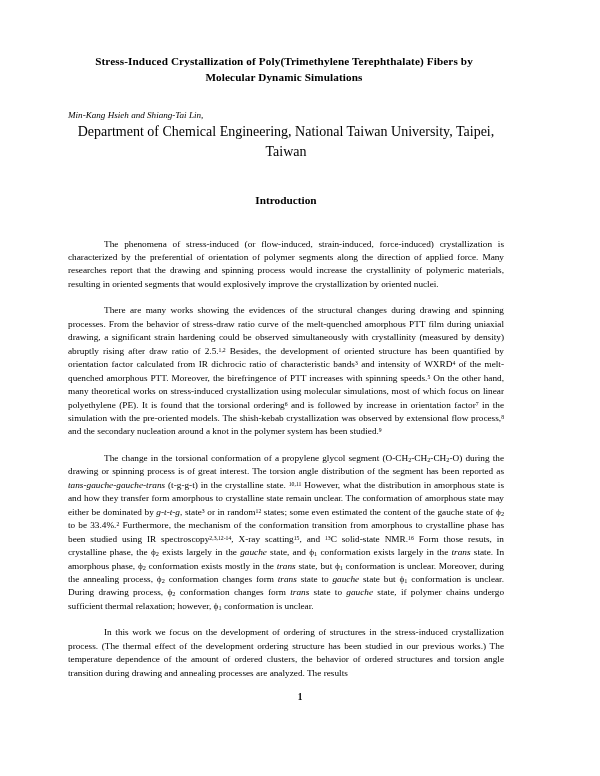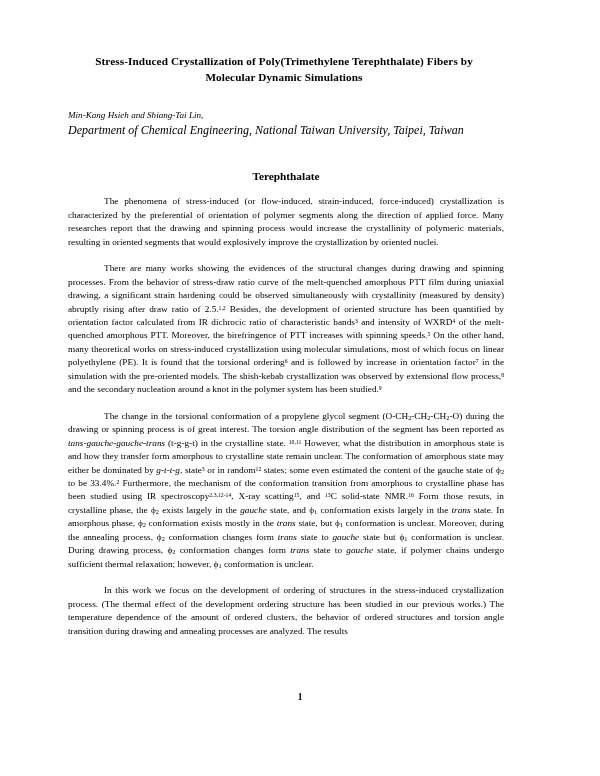--- a/index.html
+++ b/index.html
@@ -31,40 +31,39 @@
     letter-spacing: 0.01em;
   }
   .authors {
     margin-top: 23px;
     text-align: left;
     font-style: italic;
     font-size: 9.1px;
     line-height: 1.45;
   }
   .affiliation {
-    text-align: left;
-    font-style: italic;
-    font-size: 12px;
+    text-align: center;
+    font-size: 14px;
     line-height: 1.45;
   }
   .section-head {
     margin-top: 31px;
     text-align: center;
     font-weight: bold;
     font-size: 11.3px;
   }
   .para {
     margin-top: 13px;
     font-size: 9.25px;
     line-height: 1.455;
     text-align: justify;
     text-indent: 36px;
     hyphens: none;
   }
-  .para.first { margin-top: 13px; }
+  .para.first { margin-top: 32px; }
   sup {
     font-size: 0.62em;
     vertical-align: 0.42em;
     line-height: 0;
   }
   sub {
     font-size: 0.68em;
     vertical-align: -0.22em;
     line-height: 0;
   }
@@ -82,21 +81,21 @@
 </head>
 <body>
 
 <div class="page">
 
   <h1 class="title">Stress-Induced Crystallization of Poly(Trimethylene Terephthalate) Fibers by Molecular Dynamic Simulations</h1>
 
   <div class="authors">Min-Kang Hsieh and Shiang-Tai Lin,</div>
   <div class="affiliation">Department of Chemical Engineering, National Taiwan University, Taipei, Taiwan</div>
 
-  <h2 class="section-head">Terephthalate</h2>
+  <h2 class="section-head">Introduction</h2>
 
   <p class="para first">The phenomena of stress-induced (or flow-induced, strain-induced, force-induced) crystallization is characterized by the preferential of orientation of polymer segments along the direction of applied force. Many researches report that the drawing and spinning process would increase the crystallinity of polymeric materials, resulting in oriented segments that would explosively improve the crystallization by oriented nuclei.</p>
 
   <p class="para"><span>There are many works showing the evidences of the structural changes during drawing and spinning processes. From the behavior of stress-draw ratio curve of the melt-quenched amorphous PTT film during uniaxial drawing, a significant strain hardening could be observed simultaneously with crystallinity (measured by density) abruptly rising after draw ratio of 2.5.</span><sup>1,2</sup><span> Besides, the development of oriented structure has been quantified by orientation factor calculated from IR dichrocic ratio of characteristic bands</span><sup>3</sup><span> and intensity of WXRD</span><sup>4</sup><span> of the melt-quenched amorphous PTT. Moreover, the birefringence of PTT increases with spinning speeds.</span><sup>5</sup><span> On the other hand, many theoretical works on stress-induced crystallization using molecular simulations, most of which focus on linear polyethylene (PE). It is found that the torsional ordering</span><sup>6</sup><span> and is followed by increase in orientation factor</span><sup>7</sup><span> in the simulation with the pre-oriented models. The shish-kebab crystallization was observed by extensional flow process,</span><sup>8</sup><span> and the secondary nucleation around a knot in the polymer system has been studied.</span><sup>9</sup></p>
 
   <p class="para"><span>The change in the torsional conformation of a propylene glycol segment (O-CH</span><sub>2</sub><span>-CH</span><sub>2</sub><span>-CH</span><sub>2</sub><span>-O) during the drawing or spinning process is of great interest. The torsion angle distribution of the segment has been reported as </span><i>tans-gauche-gauche-trans</i><span> (t-g-g-t) in the crystalline state. </span><sup>10,11</sup><span> However, what the distribution in amorphous state is and how they transfer form amorphous to crystalline state remain unclear. The conformation of amorphous state may either be dominated by </span><i>g-t-t-g</i><span>, state</span><sup>3</sup><span> or in random</span><sup>12</sup><span> states; some even estimated the content of the gauche state of </span><span><span>ϕ</span><sub>2</sub></span><span> to be 33.4%.</span><sup>2</sup><span> Furthermore, the mechanism of the conformation transition from amorphous to crystalline phase has been studied using IR spectroscopy</span><sup>2,3,12-14</sup><span>, X-ray scatting</span><sup>15</sup><span>, and </span><sup>13</sup><span>C solid-state NMR.</span><sup>16</sup><span> Form those resuts, in crystalline phase, the </span><span><span>ϕ</span><sub>2</sub></span><span> exists largely in the </span><i>gauche</i><span> state, and </span><span><span>ϕ</span><sub>1</sub></span><span> conformation exists largely in the </span><i>trans</i><span> state. In amorphous phase, </span><span><span>ϕ</span><sub>2</sub></span><span> conformation exists mostly in the </span><i>trans</i><span> state, but </span><span><span>ϕ</span><sub>1</sub></span><span> conformation is unclear. Moreover, during the annealing process, </span><span><span>ϕ</span><sub>2</sub></span><span> conformation changes form </span><i>trans</i><span> state to </span><i>gauche</i><span> state but </span><span><span>ϕ</span><sub>1</sub></span><span> conformation is unclear. During drawing process, </span><span><span>ϕ</span><sub>2</sub></span><span> conformation changes form </span><i>trans</i><span> state to </span><i>gauche</i><span> state, if polymer chains undergo sufficient thermal relaxation; however, </span><span><span>ϕ</span><sub>1</sub></span><span> conformation is unclear.</span></p>
 
   <p class="para">In this work we focus on the development of ordering of structures in the stress-induced crystallization process. (The thermal effect of the development ordering structure has been studied in our previous works.) The temperature dependence of the amount of ordered clusters, the behavior of ordered structures and torsion angle transition during drawing and annealing processes are analyzed. The results</p>
 
   <div class="pageno">1</div>

